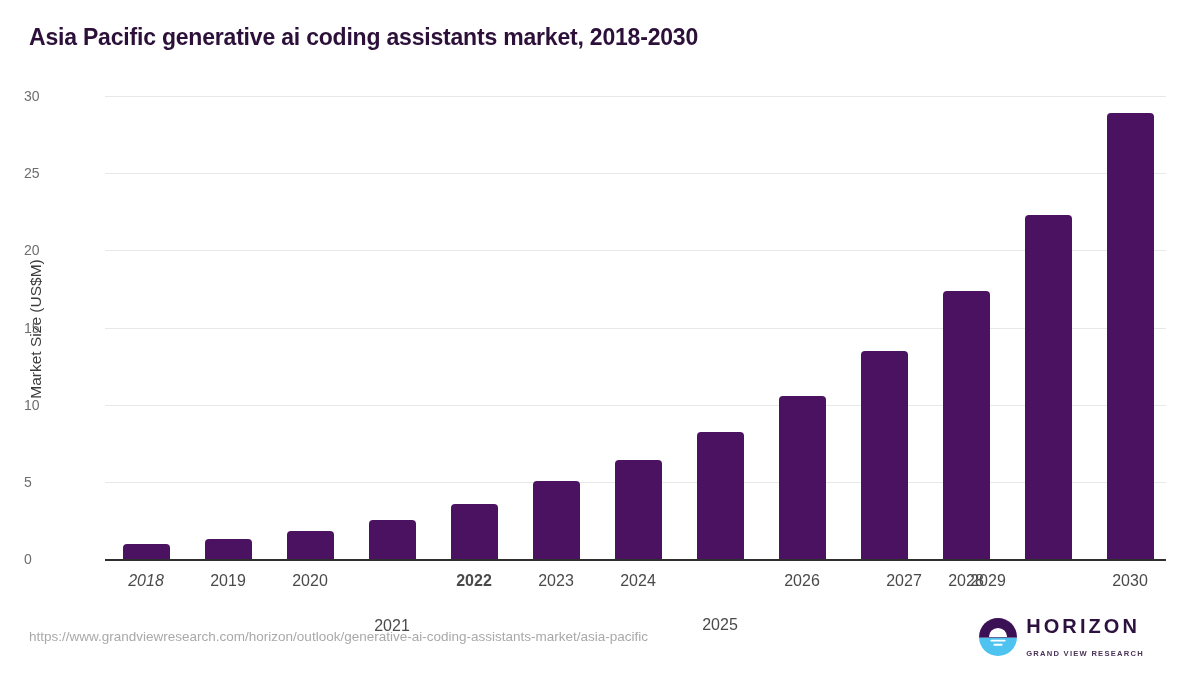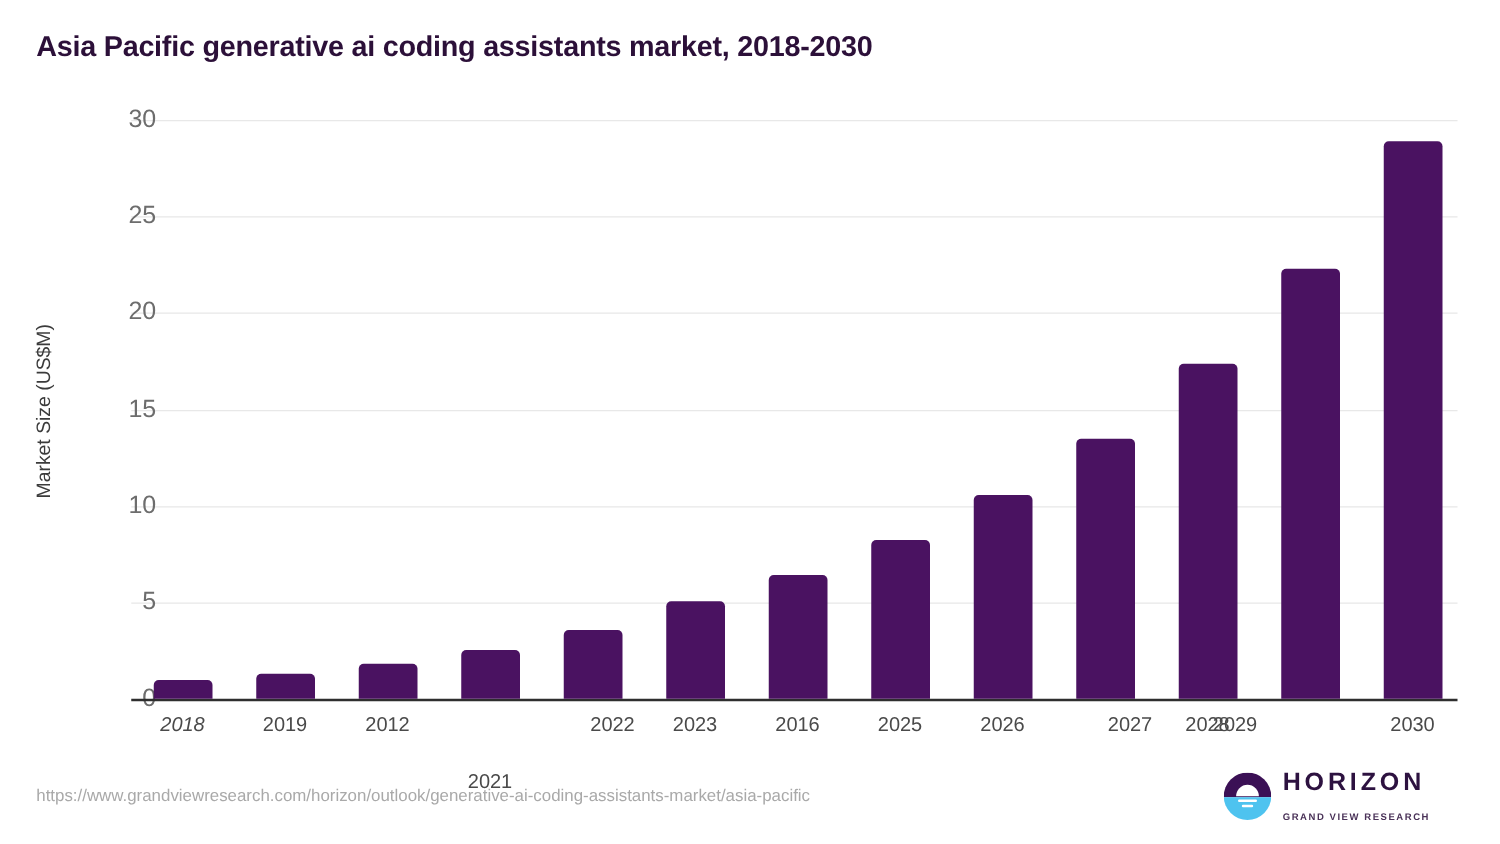--- a/index.html
+++ b/index.html
@@ -48,24 +48,23 @@
     width: 200px;
     text-align: center;
     transform: rotate(-90deg);
     transform-origin: center center;
     font-size: 15.5px;
     color: #3b3b3b;
     white-space: nowrap;
   }
   .ytick-label {
     position: absolute;
-    right: 1075px;   
+    right: 1136px;   
     width: 40px;
-    text-align: right;
-    font-size: 20px;
+    font-size: 14px;
     color: #6d6d6d;
     transform: translateY(-50%);
   }
   .gridline {
     position: absolute;
     left: 105px;
     width: 1066px;
     height: 1px;
     background: #e8e8e8;
   }
@@ -175,26 +174,26 @@
         <div class="bar" title="2025: 8.2" style="left: 696.5px; width: 47px; top: 432.447px; height: 126.553px; background: rgb(74, 18, 97);"></div>
         <div class="bar" title="2026: 10.55" style="left: 778.5px; width: 47px; top: 396.178px; height: 162.822px; background: rgb(74, 18, 97);"></div>
         <div class="bar" title="2027: 13.45" style="left: 860.5px; width: 47px; top: 351.422px; height: 207.578px; background: rgb(74, 18, 97);"></div>
         <div class="bar" title="2028: 17.35" style="left: 942.5px; width: 47px; top: 291.232px; height: 267.768px; background: rgb(74, 18, 97);"></div>
         <div class="bar" title="2029: 22.3" style="left: 1024.5px; width: 47px; top: 214.837px; height: 344.163px; background: rgb(74, 18, 97);"></div>
         <div class="bar" title="2030: 28.9" style="left: 1106.5px; width: 47px; top: 112.977px; height: 446.023px; background: rgb(74, 18, 97);"></div>
       </div>
     <div id="xtick-labels">
         <div class="xtick-label" style="left: 106px; width: 80px; font-style: italic;">2018</div>
         <div class="xtick-label" style="left: 188px; width: 80px;">2019</div>
-        <div class="xtick-label" style="left: 270px; width: 80px;">2012</div>
+        <div class="xtick-label" style="left: 270px; width: 80px;">2020</div>
         <div class="xtick-label" style="left: 352px; width: 80px; margin-top: 45px;">2021</div>
-        <div class="xtick-label" style="left: 450px; width: 80px;">2022</div>
+        <div class="xtick-label" style="left: 434px; width: 80px; font-weight: bold;">2022</div>
         <div class="xtick-label" style="left: 516px; width: 80px;">2023</div>
-        <div class="xtick-label" style="left: 598px; width: 80px;">2016</div>
-        <div class="xtick-label" style="left: 680px; width: 80px;">2025</div>
+        <div class="xtick-label" style="left: 598px; width: 80px;">2024</div>
+        <div class="xtick-label" style="left: 680px; width: 80px; margin-top: 44px;">2025</div>
         <div class="xtick-label" style="left: 762px; width: 80px;">2026</div>
         <div class="xtick-label" style="left: 864px; width: 80px;">2027</div>
         <div class="xtick-label" style="left: 926px; width: 80px;">2028</div>
         <div class="xtick-label" style="left: 948px; width: 80px;">2029</div>
         <div class="xtick-label" style="left: 1090px; width: 80px;">2030</div>
       </div>
 
   </div>
 
   <div id="source-url">https://www.grandviewresearch.com/horizon/outlook/generative-ai-coding-assistants-market/asia-pacific</div>

